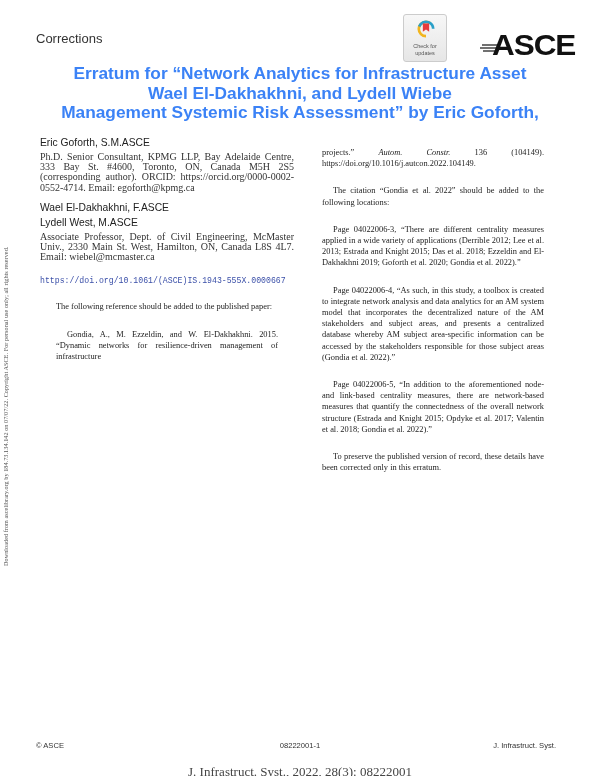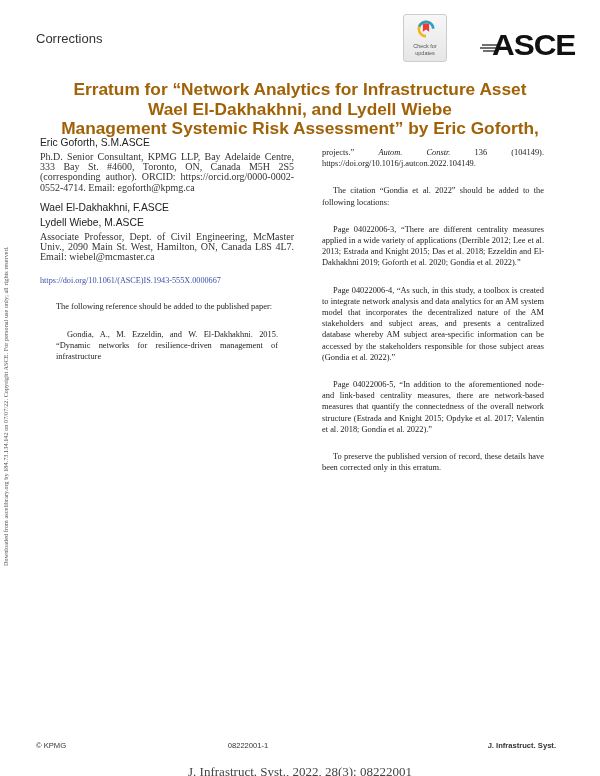--- a/index.html
+++ b/index.html
@@ -25,42 +25,42 @@
   .update-badge .lbl {
     position:absolute; left:0; right:0; top:28px; text-align:center;
     font-family:"Liberation Sans", sans-serif; font-size:5.5px; line-height:6.5px; color:#555;
   }
 
   .asce-logo { left:480px; top:30px; width:86px; height:32px; }
   .asce-logo .word { position:absolute; left:12px; top:-2px; font-family:"Liberation Sans", sans-serif;
     font-weight:bold; font-size:30px; letter-spacing:-1px; color:#111; transform:scaleX(1.05); transform-origin:left; }
 
   .title {
-    left:40px; top:80px; width:520px; text-align:center;
-    font-family:"Liberation Sans", sans-serif; font-weight:bold; font-size:17.3px; line-height:19.5px; color:#a16207;
+    left:40px; top:64px; width:520px; text-align:center;
+    font-family:"Liberation Sans", sans-serif; font-weight:bold; font-size:17.3px; line-height:19.5px; color:#3b82f6;
   }
 
   .col-left { left:40px; top:137px; width:254px; }
   .col-right { left:306px; top:131px; width:254px; }
 
   .author-name { font-family:"Liberation Sans", sans-serif; font-size:10.3px; color:#222; margin:0 0 4px 0; }
   .affil { font-family:"Liberation Serif", serif; font-size:10px; line-height:10.2px; color:#333;
     text-align:justify; margin:0 0 9px 0; }
 
-  .doi-link { font-family:Liberation Serif, serif; font-size:8.2px; color:#3a4fa8; margin:14px 0 14px 0; display:block; text-decoration:none; }
+  .doi-link { font-family:Liberation Mono, monospace; font-size:8.2px; color:#3a4fa8; margin:14px 0 14px 0; display:block; text-decoration:none; }
 
   .body-p { font-family:"Liberation Serif", serif; font-size:8.4px; line-height:11.2px; color:#222;
     text-align:justify; margin:16px; }
   .indent { text-indent:11px; }
   .body-p i { font-style:italic; }
 
   .footer { top:741px; font-family:"Liberation Sans", sans-serif; font-size:7.6px; color:#333; }
   .footer-left { left:36px; }
-  .footer-center { left:0; width:496px; text-align:center; }
-  .footer-right { right:44px;font-weight:bold; }
+  .footer-center { left:0; width:600px; text-align:center; }
+  .footer-right { right:44px; }
   .cite-line { left:0; width:600px; top:764px; text-align:center;
     font-family:"Liberation Serif", serif; font-size:13px; color:#444; }
 </style>
 </head>
 <body>
 
 <div class="side-note">Downloaded from ascelibrary.org by 184.73.134.142 on 07/07/22. Copyright ASCE. For personal use only; all rights reserved.</div>
 
 <div class="abs section-label sans">Corrections</div>
 
@@ -93,35 +93,35 @@
 
 <div class="abs col-left">
   <div>
     <div class="author-name">Eric Goforth, S.M.ASCE</div>
     <div class="affil">Ph.D. Senior Consultant, KPMG LLP, Bay Adelaide Centre, 333 Bay St. #4600, Toronto, ON, Canada M5H 2S5 (corresponding author). ORCID: https://orcid.org/0000-0002-0552-4714. Email: egoforth@kpmg.ca</div>
   </div>
   <div>
     <div class="author-name">Wael El-Dakhakhni, F.ASCE</div>
   </div>
   <div>
-    <div class="author-name">Lydell Wiebe, M.ASCE</div>
-    <div class="affil">Associate Professor, Dept. of Civil Engineering, McMaster Univ., 2090 Main St. West, Hamilton, ON, Canada L8S 4L7. Email: wiebel@mcmaster.ca</div>
+    <div class="author-name">Lydell West, M.ASCE</div>
+    <div class="affil">Associate Professor, Dept. of Civil Engineering, McMaster Univ., 2330 Main St. West, Hamilton, ON, Canada L8S 4L7. Email: wiebel@mcmaster.ca</div>
   </div>
 
   <a class="doi-link">https://doi.org/10.1061/(ASCE)IS.1943-555X.0000667</a>
 
   <p class="body-p">The following reference should be added to the published paper:</p>
   <p class="body-p indent">Gondia, A., M. Ezzeldin, and W. El-Dakhakhni. 2015. “Dynamic networks for resilience-driven management of infrastructure</p>
 </div>
 
 <div class="abs col-right">
   <p class="body-p"><span>projects.” </span><i>Autom. Constr.</i><span> 136 (104149). https://doi.org/10.1016/j.autcon.2022.104149.</span></p>
   <p class="body-p indent">The citation “Gondia et al. 2022” should be added to the following locations:</p>
   <p class="body-p indent">Page 04022006-3, “There are different centrality measures applied in a wide variety of applications (Derrible 2012; Lee et al. 2013; Estrada and Knight 2015; Das et al. 2018; Ezzeldin and El-Dakhakhni 2019; Goforth et al. 2020; Gondia et al. 2022).”</p>
   <p class="body-p indent">Page 04022006-4, “As such, in this study, a toolbox is created to integrate network analysis and data analytics for an AM system model that incorporates the decentralized nature of the AM stakeholders and subject areas, and presents a centralized database whereby AM subject area-specific information can be accessed by the stakeholders responsible for those subject areas (Gondia et al. 2022).”</p>
   <p class="body-p indent">Page 04022006-5, “In addition to the aforementioned node- and link-based centrality measures, there are network-based measures that quantify the connectedness of the overall network structure (Estrada and Knight 2015; Opdyke et al. 2017; Valentin et al. 2018; Gondia et al. 2022).”</p>
   <p class="body-p indent">To preserve the published version of record, these details have been corrected only in this erratum.</p>
 </div>
 
-<div class="abs footer footer-left">© KPMG</div>
+<div class="abs footer footer-left">© ASCE</div>
 <div class="abs footer footer-center">08222001-1</div>
 <div class="abs footer footer-right">J. Infrastruct. Syst.</div>
 <div class="abs cite-line">J. Infrastruct. Syst., 2022, 28(3): 08222001</div>
 
 </body></html>

